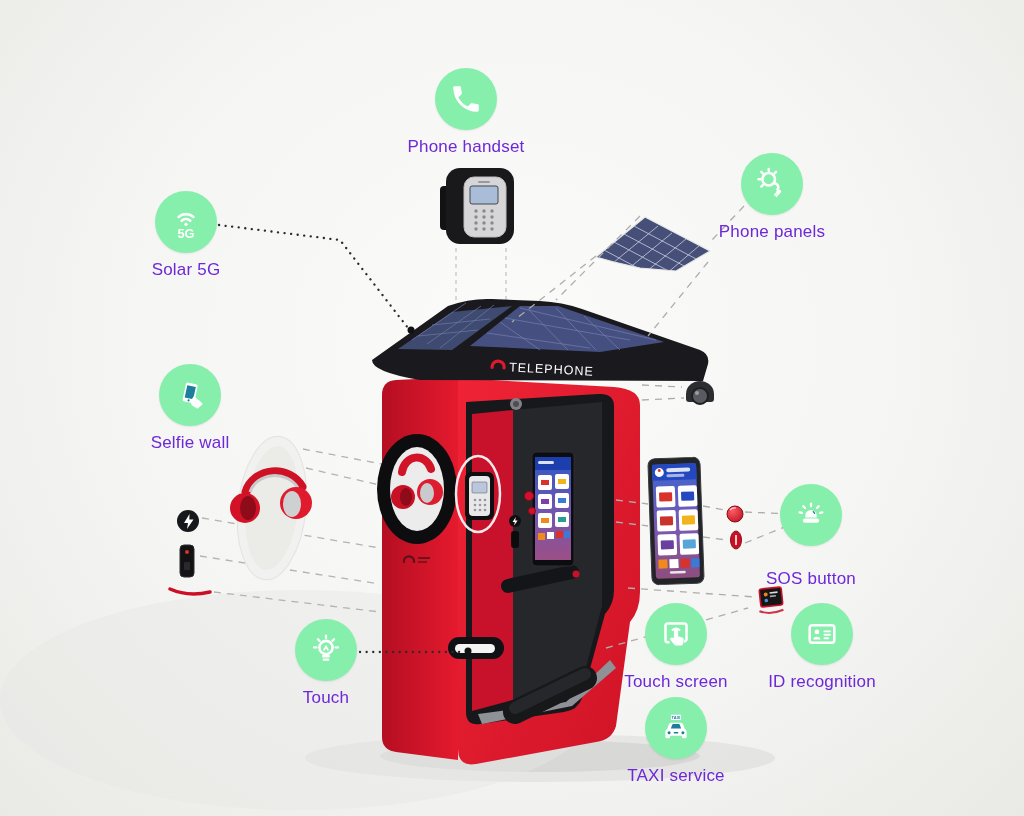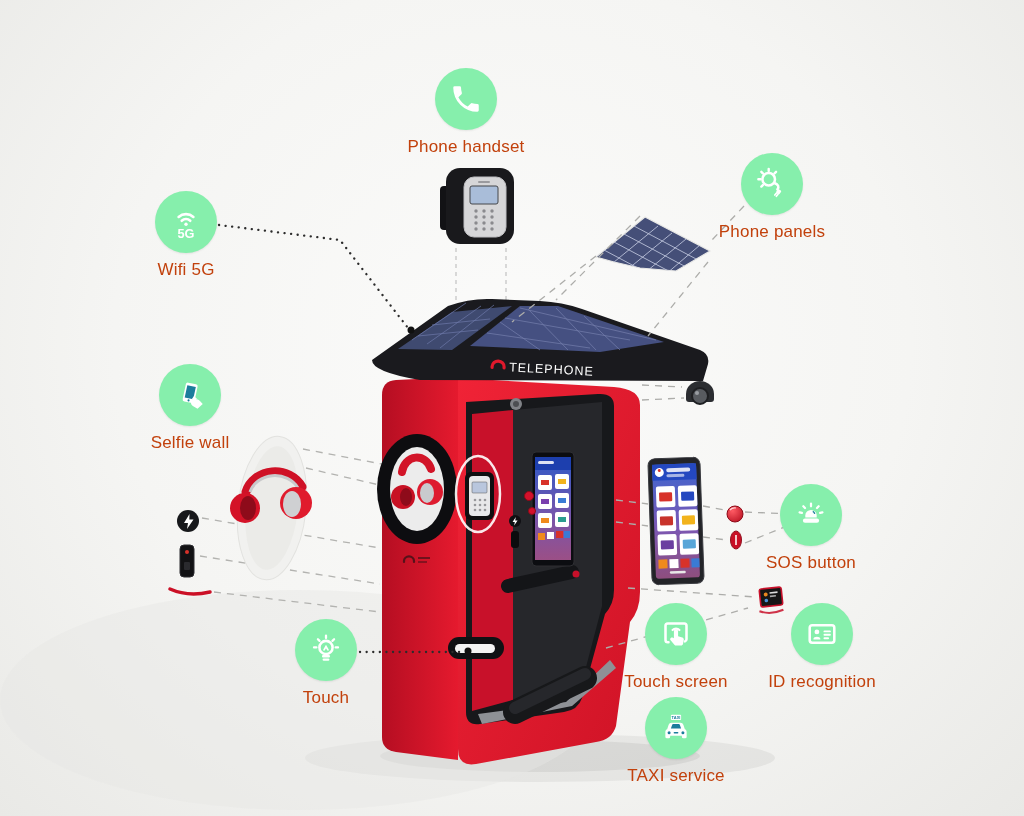--- a/index.html
+++ b/index.html
@@ -12,21 +12,21 @@
   #canvas{position:absolute;left:0;top:0;width:1024px;height:816px;}
   svg.scene{position:absolute;left:0;top:0;z-index:1;}
   .callout{position:absolute;z-index:3;display:flex;flex-direction:column;align-items:center;width:170px;}
   .callout .icon-circle{
     width:62px;height:62px;border-radius:50%;
     background:#86efac;display:flex;align-items:center;justify-content:center;
     box-shadow:0 1px 2px rgba(0,0,0,0.08);
   }
   .callout .lbl{
     margin-top:7px;font-size:17px;line-height:1.22;letter-spacing:.2px;
-    color:#c2410c;text-align:center;font-weight:500;
+    color:#6d28d9;text-align:center;font-weight:500;
   }
   .icon-circle svg{display:block;}
 </style>
 </head>
 <body>
 
 <div id="canvas">
 
 <svg class="scene" width="1024" height="816" viewBox="0 0 1024 816">
   <defs>
@@ -361,21 +361,21 @@
 
 <div class="callout" style="left:101px;top:191px;">
   <div class="icon-circle">
     <svg width="34" height="38" viewBox="0 0 24 26" fill="none" stroke="#fff" stroke-width="1.9" stroke-linecap="round">
       <path d="M6.8 9.4a8 8 0 0 1 10.4 0"></path>
       <path d="M9 12.1a4.6 4.6 0 0 1 6 0"></path>
       <circle cx="12" cy="14.6" r="1.2" fill="#fff" stroke="none"></circle>
       <text x="12" y="24.5" text-anchor="middle" font-size="9" font-weight="bold" fill="#fff" stroke="none" font-family="Liberation Sans, sans-serif">5G</text>
     </svg>
   </div>
-  <div class="lbl">Wifi 5G</div>
+  <div class="lbl">Solar 5G</div>
 </div>
 
 <div class="callout" style="left:105px;top:364px;">
   <div class="icon-circle">
     <svg width="36" height="36" viewBox="0 0 24 24">
       <g transform="rotate(12 12 12)">
         <rect x="7.8" y="4.2" width="8" height="12.8" rx="1.4" fill="#fff"></rect>
         <rect x="8.9" y="6" width="5.8" height="8.4" fill="#1c7d9c"></rect>
         <circle cx="11.8" cy="15.7" r="0.7" fill="#1c7d9c"></circle>
       </g>
@@ -432,21 +432,21 @@
       <circle cx="8.6" cy="10.6" r="1.6" fill="#fff"></circle>
       <path d="M6.3 15.1c0-1.8 4.6-1.8 4.6 0v.5H6.3z" fill="#fff"></path>
       <rect x="13" y="9.6" width="4.9" height="1.25" rx="0.6" fill="#fff"></rect>
       <rect x="13" y="11.9" width="4.9" height="1.25" rx="0.6" fill="#fff"></rect>
       <rect x="13" y="14.2" width="3.7" height="1.25" rx="0.6" fill="#fff"></rect>
     </svg>
   </div>
   <div class="lbl">ID recognition</div>
 </div>
 
-<div class="callout" style="left:741px;top:484px;width:140px;">
+<div class="callout" style="left:741px;top:484px;width:140px;gap:16px;">
   <div class="icon-circle">
     <svg width="36" height="36" viewBox="0 0 24 24">
       <path d="M8.2 13.6v-1.2a3.8 3.8 0 0 1 7.6 0v1.2z" fill="#fff"></path>
       <rect x="6.6" y="14.4" width="10.8" height="2.8" rx="1.4" fill="#fff"></rect>
       <path d="M13.2 9.6a2.6 2.6 0 0 1 1.3 1.7" stroke="#1c7d9c" stroke-width="0.9" fill="none"></path>
       <path d="M12 6.2V4.4 M8 7.3 6.9 6.2 M16 7.3l1.1-1.1 M5.9 10.6 4.4 10.2 M18.1 10.6l1.5-.4" stroke="#fff" stroke-width="1.5" stroke-linecap="round" fill="none"></path>
     </svg>
   </div>
   <div class="lbl">SOS button</div>
 </div>

